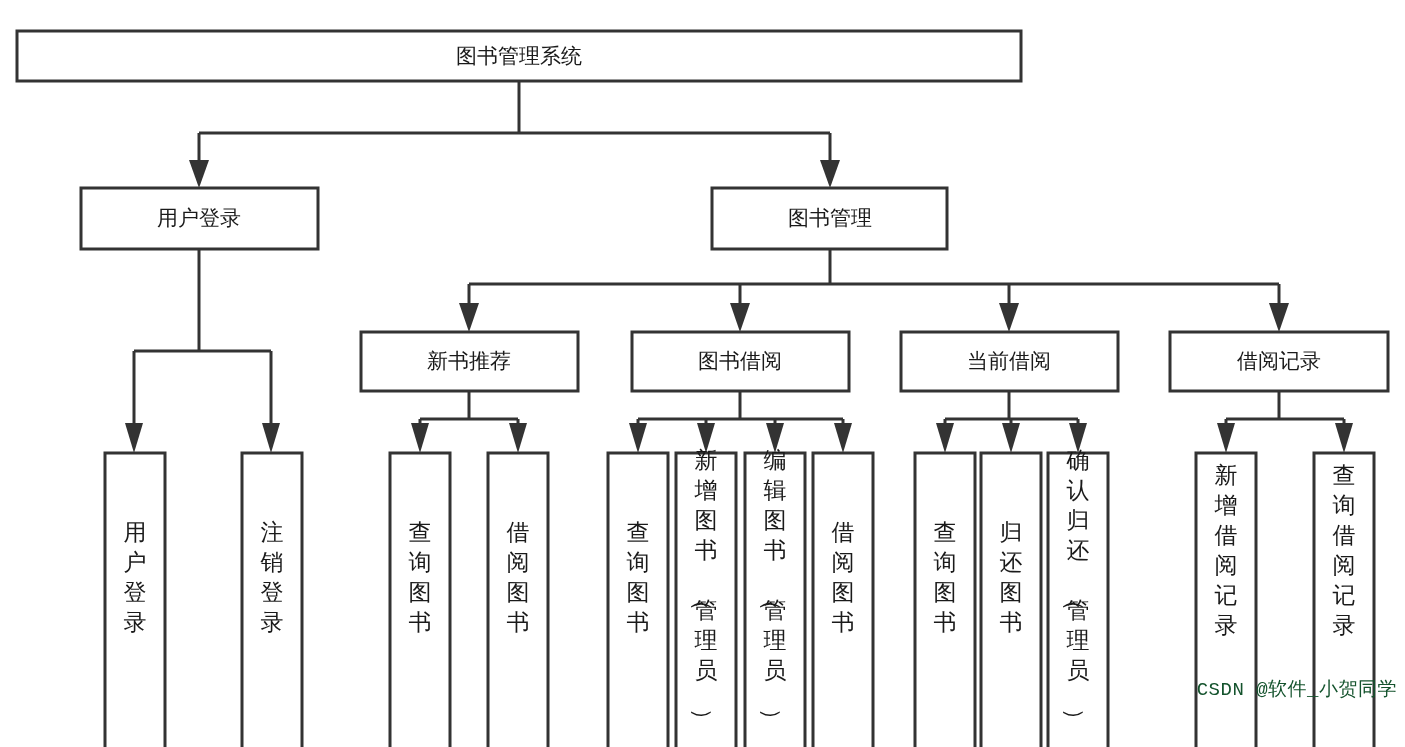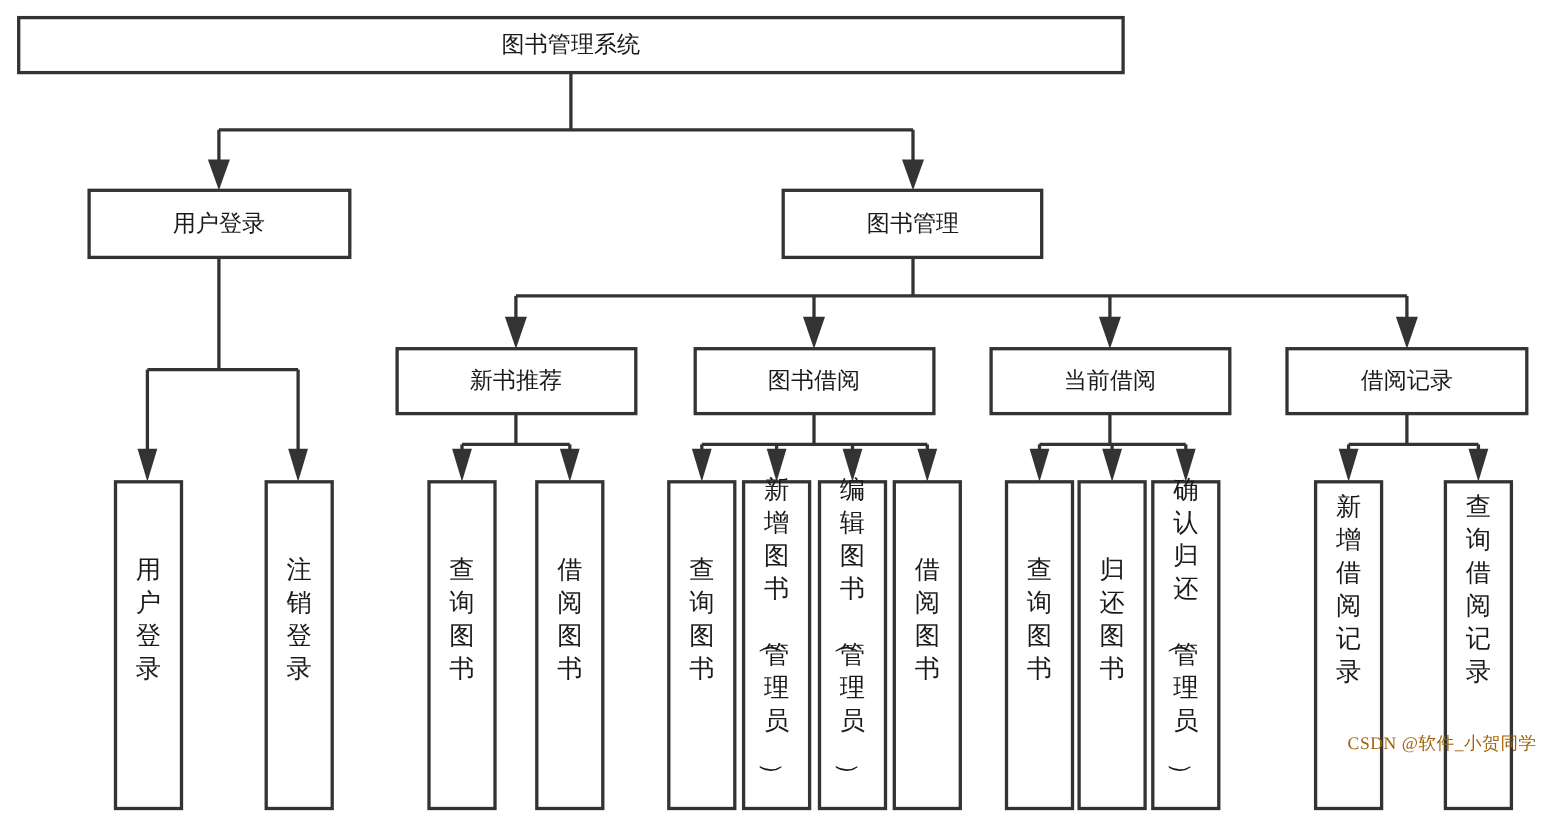--- a/index.html
+++ b/index.html
@@ -9,21 +9,21 @@
   }
   body {
     width: 1405px;
     height: 747px;
     font-family: "Liberation Sans", "DejaVu Sans", sans-serif;
     overflow: hidden;
     position: relative;
   }
   #diagram-root {
     position: absolute;
-    left: 0; top: 1px;
+    left: 0; top: 16px;
     width: 1405px;
     height: 692px;
   }
   svg#flow {
     display: block;
     width: 1405px;
     height: 747px;
   }
   .node-rect {
     fill: #ffffff;
@@ -50,23 +50,23 @@
   .leaf-label {
     font-family: "Liberation Sans", "DejaVu Sans", sans-serif;
     fill: #1a1a1a;
     font-size: 23px;
     text-anchor: middle;
   }
   .watermark {
     position: absolute;
     right: 8px;
     bottom: 6px;
-    font-family: Liberation Serif, serif;
-    font-size: 16px;
-    color: #a16207;
+    font-family: Liberation Mono, monospace;
+    font-size: 19px;
+    color: #14532d;
     letter-spacing: 0.5px;
     white-space: nowrap;
     pointer-events: none;
   }
 </style>
 </head>
 <body>
 
 <div id="diagram-root">
   <svg id="flow" viewBox="0 0 1405 747">

